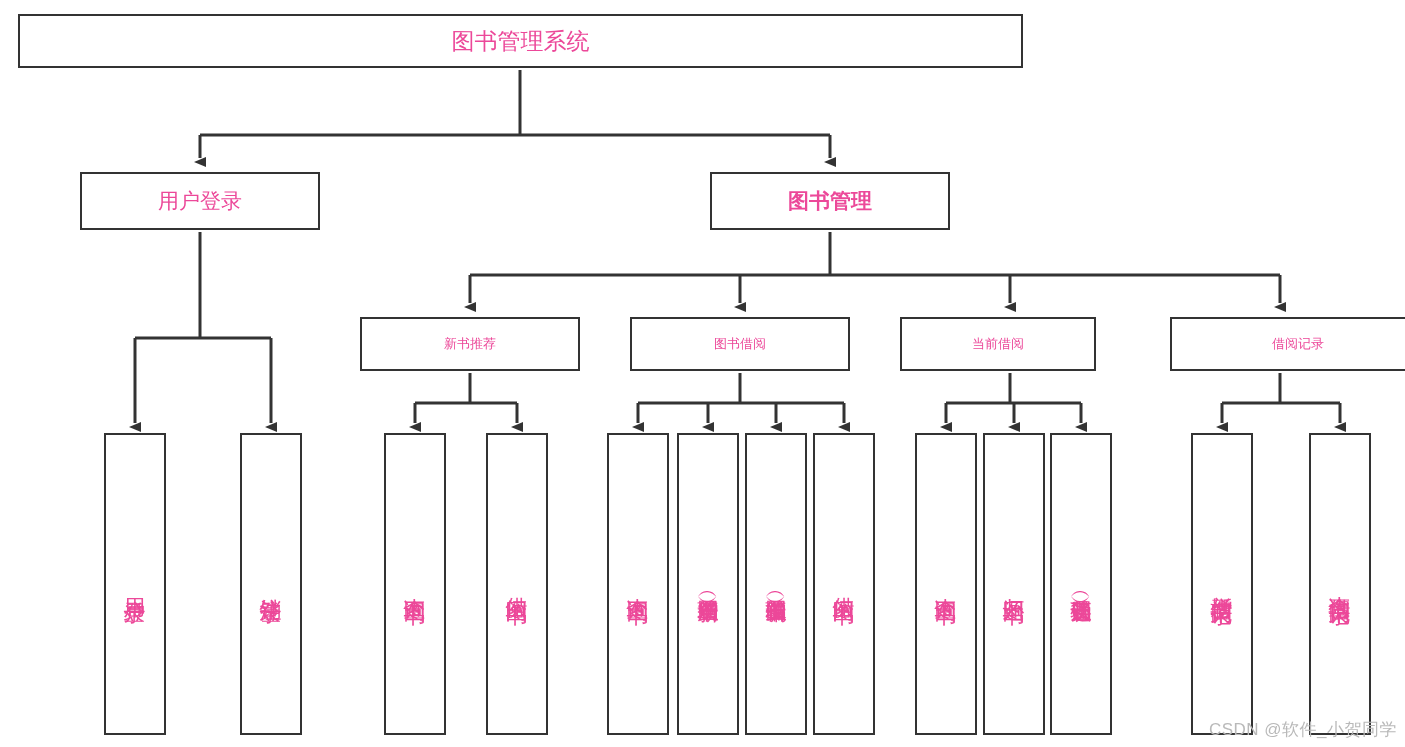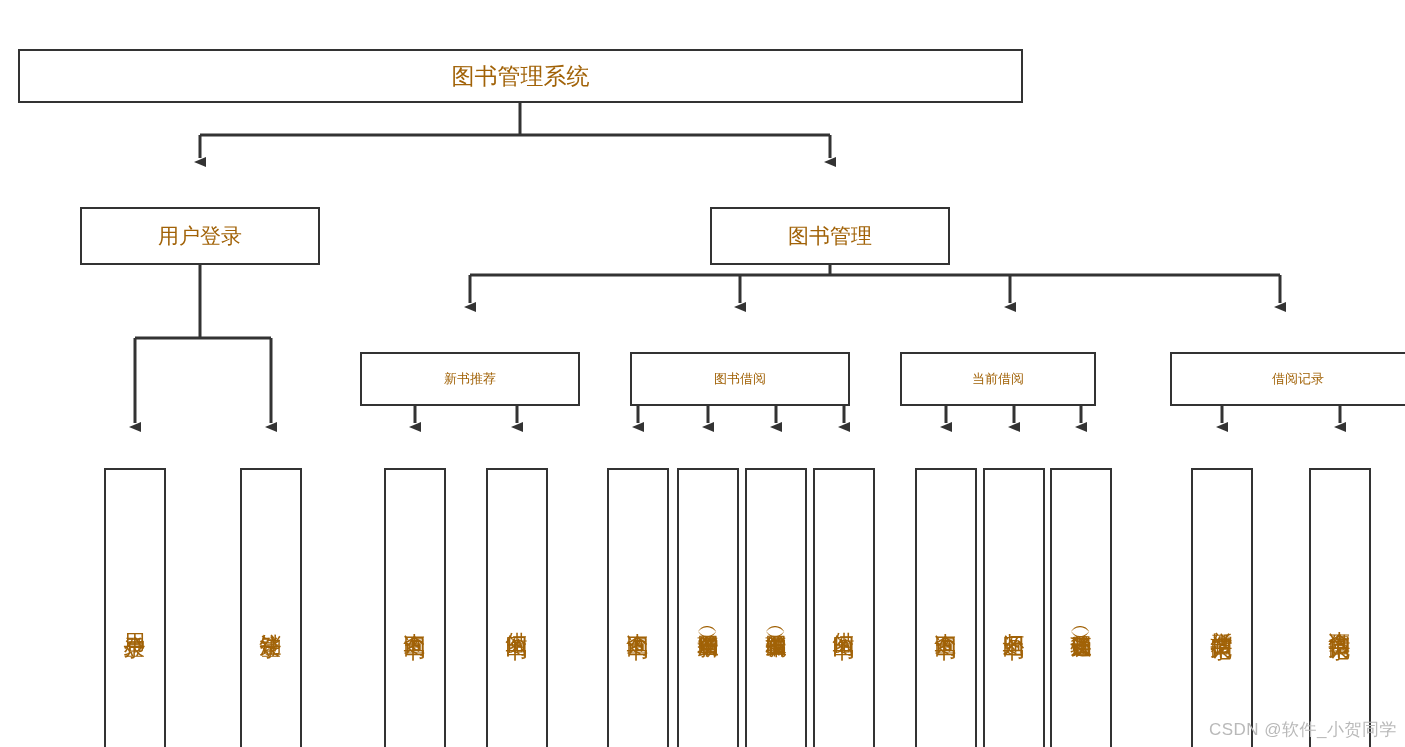--- a/index.html
+++ b/index.html
@@ -26,24 +26,23 @@
     pointer-events: none;
   }
   .node {
     position: absolute;
     box-sizing: border-box;
     border: 2px solid #333333;
     background: #ffffff;
     display: flex;
     align-items: center;
     justify-content: center;
-    color: #a16207;
+    color: #ec4899;
     line-height: 1.05;
     z-index: 2;
-    margin-top: 35px;
   }
   .node.root {
     font-size: 23px;
   }
   .node.level2 {
     font-size: 21px;
   }
   .node.level3 {
     font-size: 13px;
   }
@@ -130,21 +129,21 @@
     </g>
   </svg>
 
   <div class="node root" style="left:18px; top:14px; width:1005px; height:54px;">
     <span>图书管理系统</span>
   </div>
 
   <div class="node level2" style="left:80px; top:172px; width:240px; height:58px;">
     <span>用户登录</span>
   </div>
-  <div class="node level2" style="left:710px; top:172px; width:240px; height:58px;">
+  <div class="node level2" style="left:710px; top:172px; width:240px; height:58px;font-weight:bold;">
     <span>图书管理</span>
   </div>
 
   <div class="node level3" style="left:360px; top:317px; width:220px; height:54px;">
     <span>新书推荐</span>
   </div>
   <div class="node level3" style="left:630px; top:317px; width:220px; height:54px;text-align:center;">
     <span>图书借阅</span>
   </div>
   <div class="node level3" style="left:900px; top:317px; width:196px; height:54px;">

